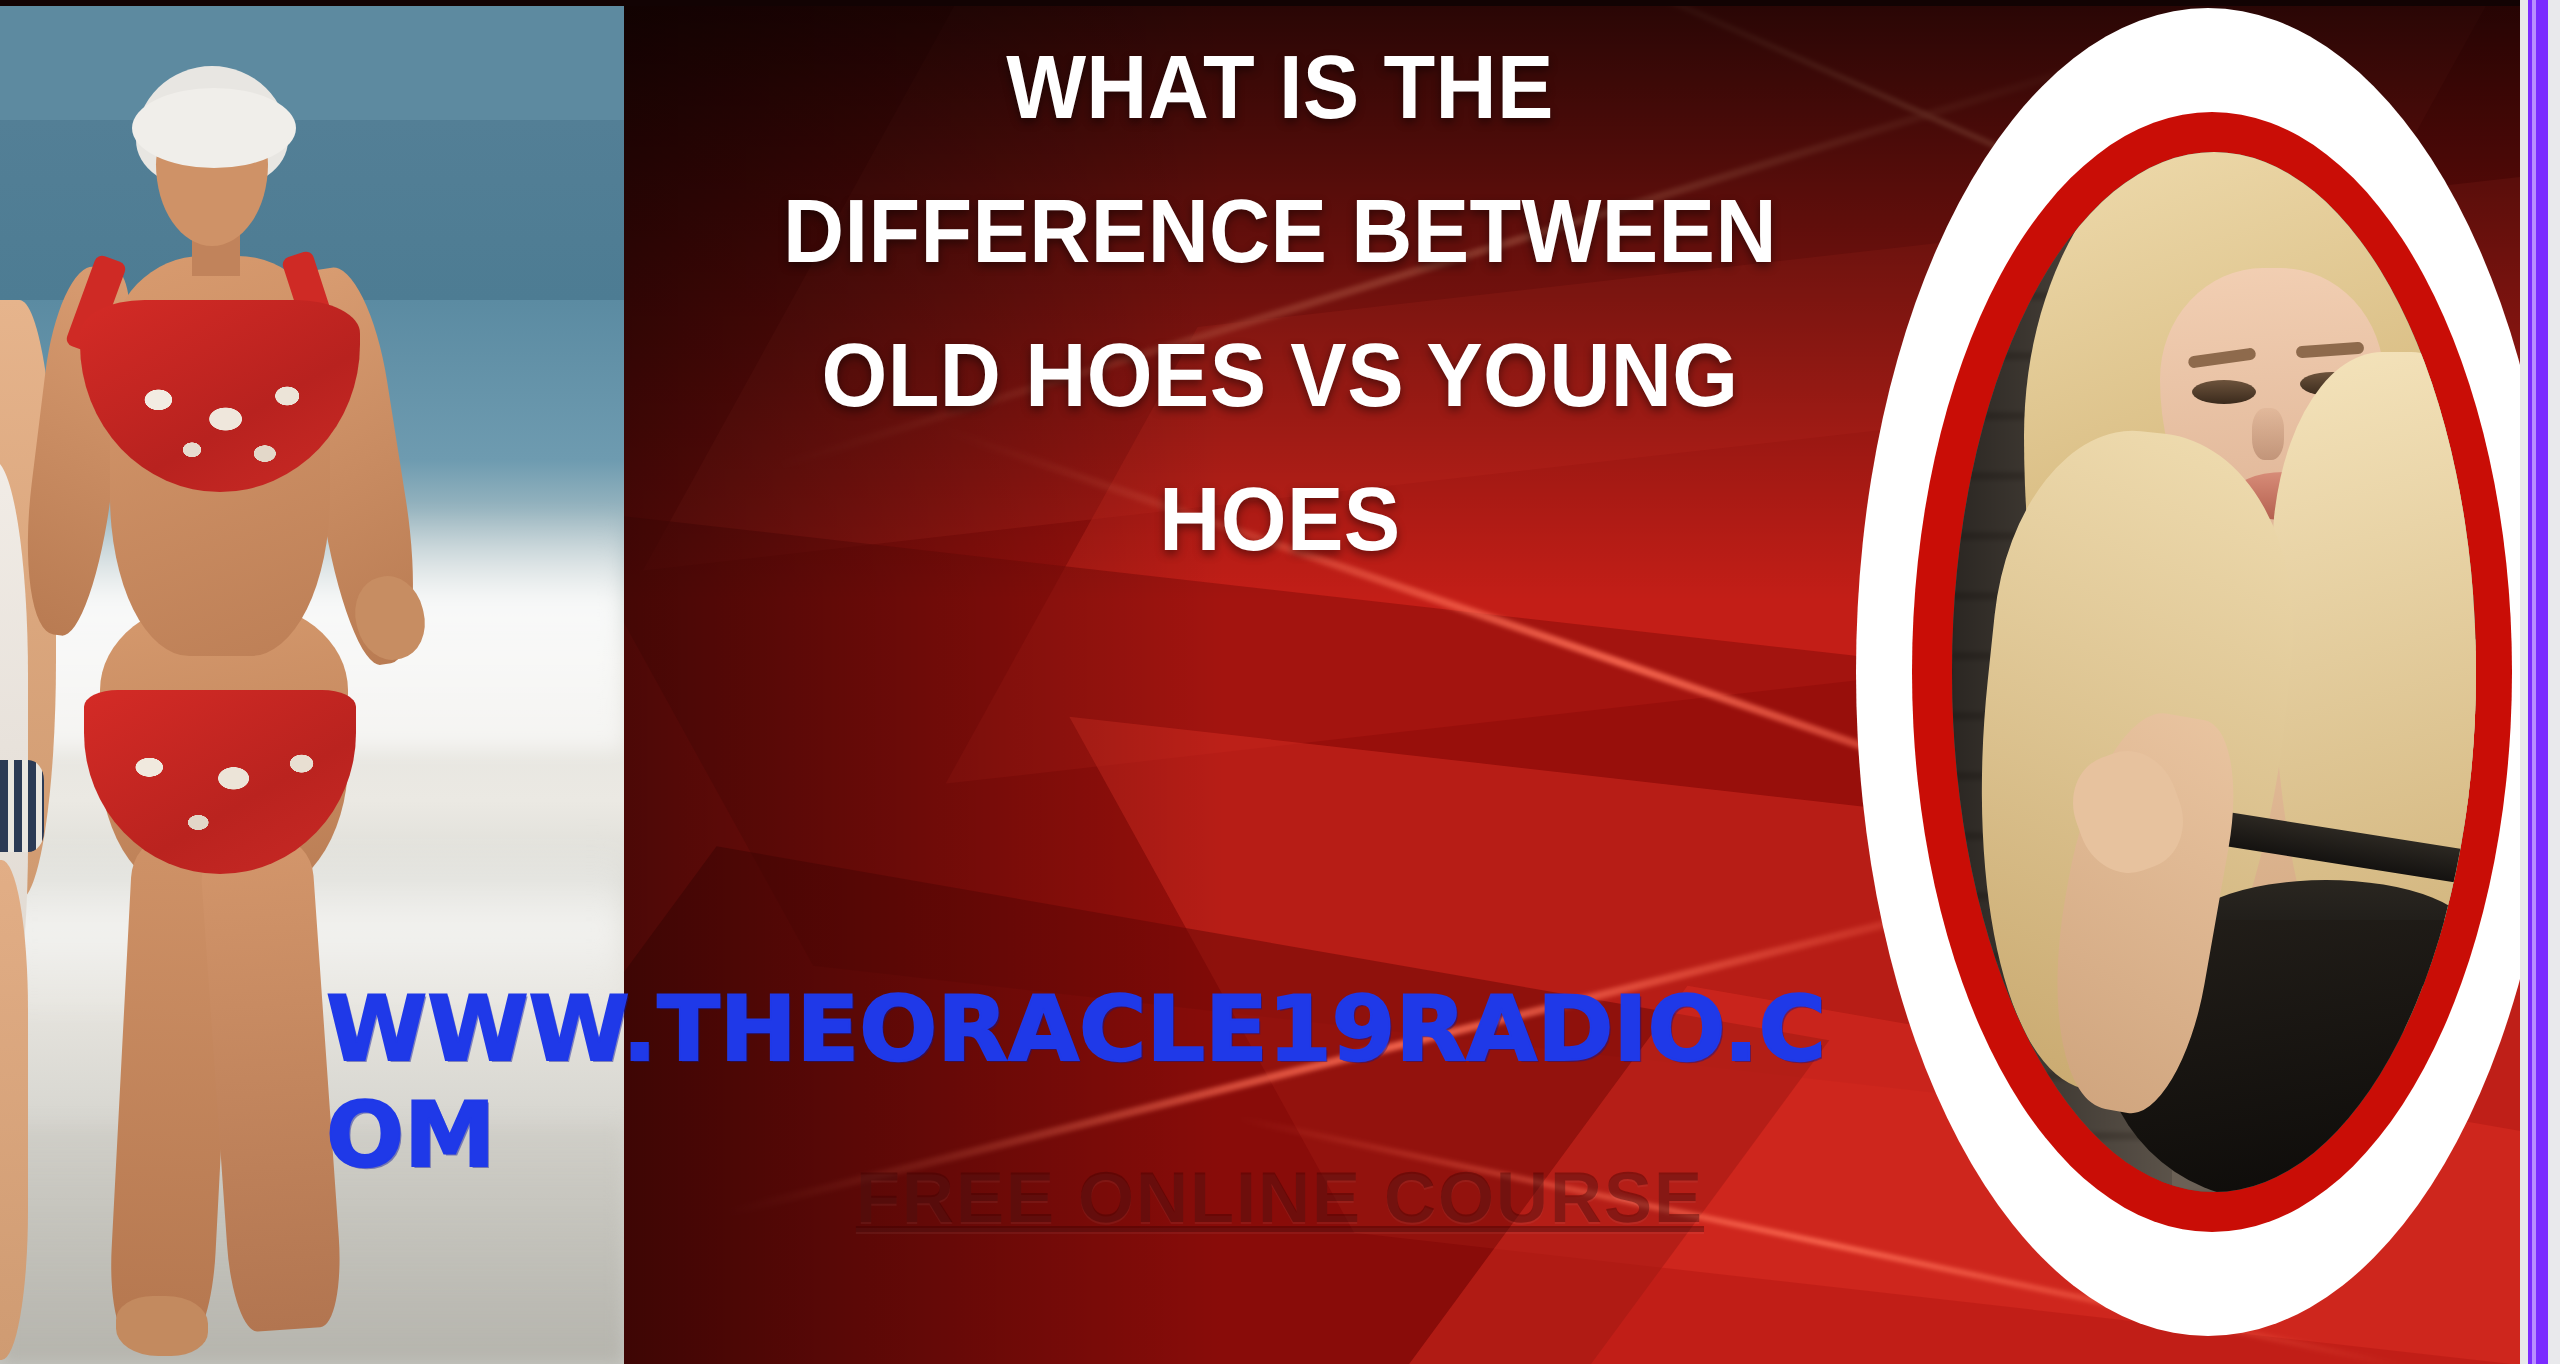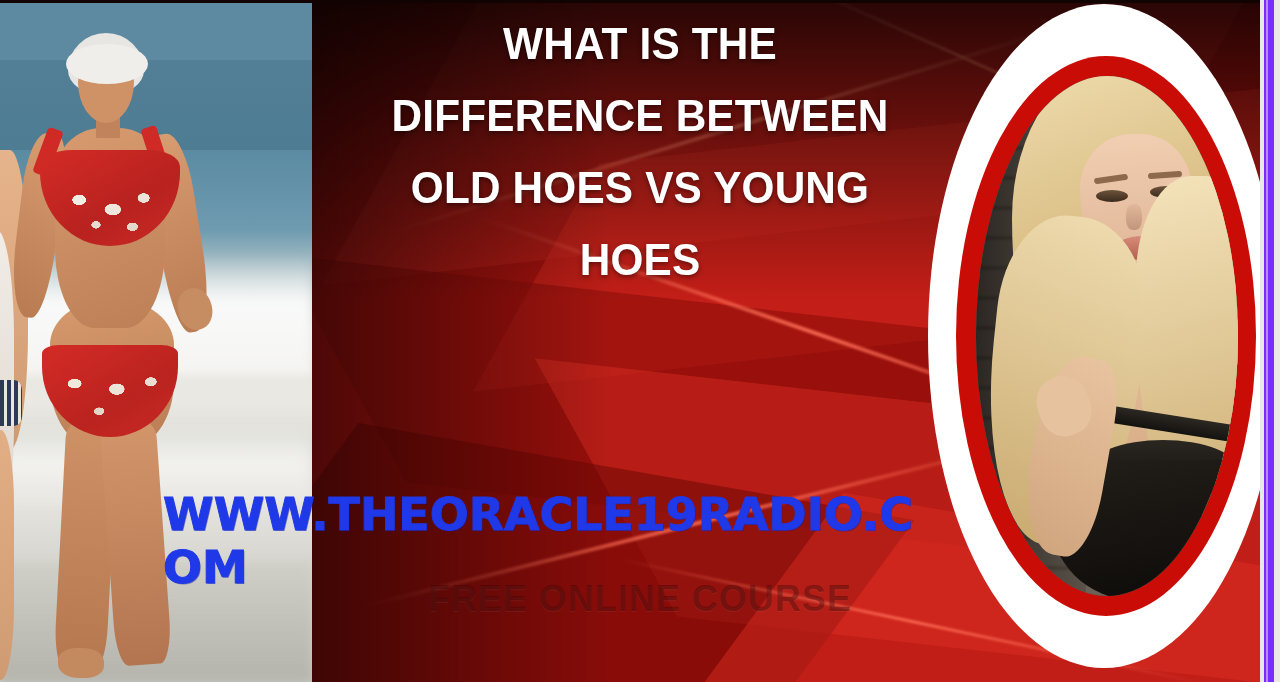--- a/index.html
+++ b/index.html
@@ -143,20 +143,21 @@
   }
   #title .tl{display:block;white-space:nowrap;}
 
   
   #ghost{
     position:absolute;left:330px;top:578px;width:620px;text-align:center;
     font-weight:700;font-size:36px;letter-spacing:1px;
     color:rgba(60,0,0,.40);
     text-shadow:0 1px 0 rgba(255,255,255,.05);
     pointer-events:none;
+    text-decoration:underline;
   }
 
   
   #url{
     position:absolute;left:163px;top:488px;width:760px;
     font-family:"DejaVu Sans",sans-serif;
     font-weight:700;font-size:45px;line-height:53px;
     color:#1f39e8;
     -webkit-text-stroke:1px #1f39e8;
     text-shadow:1px 1px 0 rgba(10,20,150,.45);

